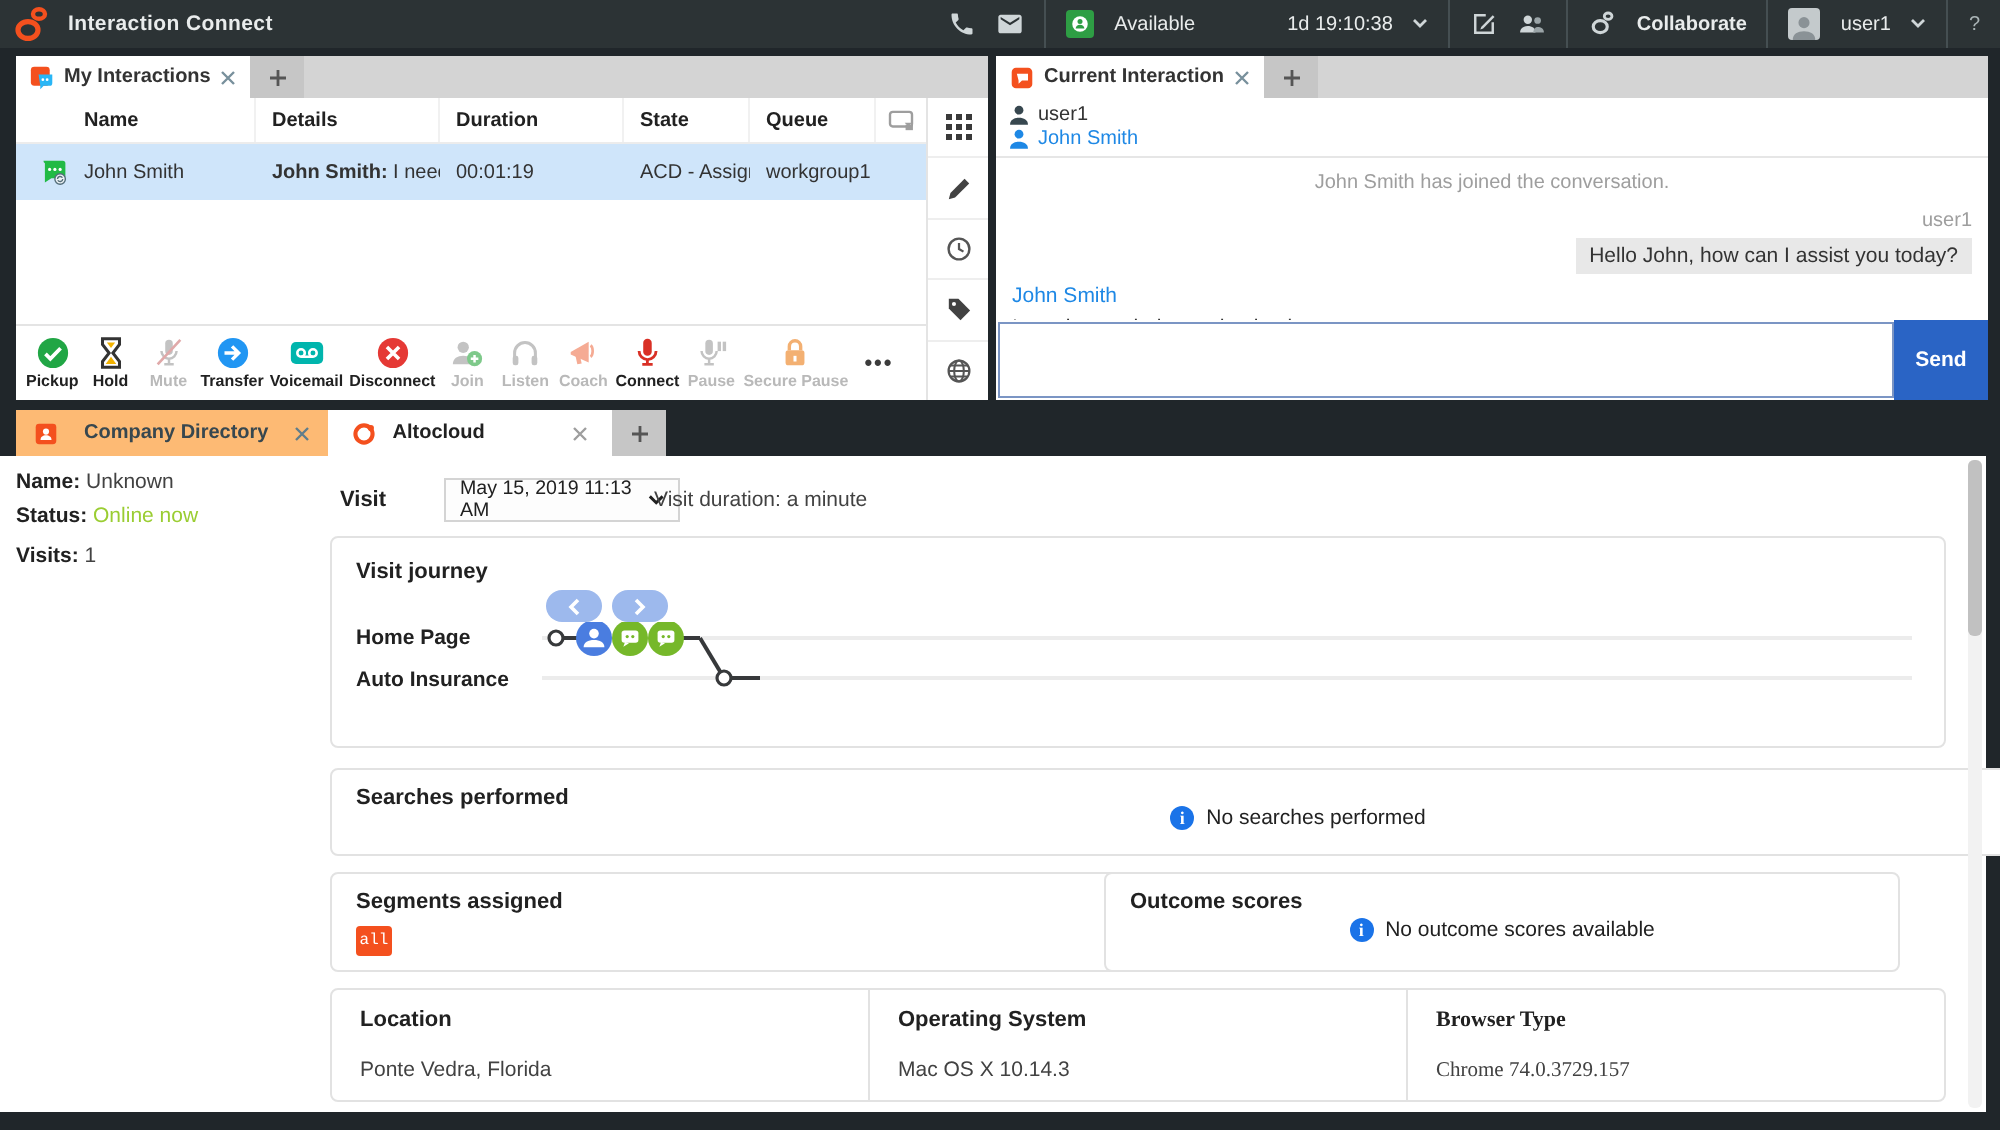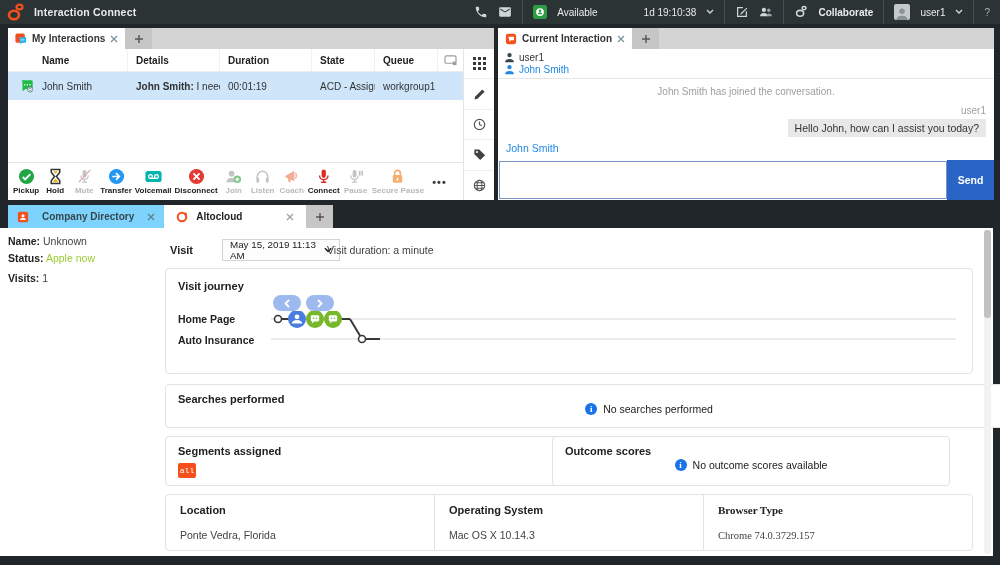--- a/index.html
+++ b/index.html
@@ -431,21 +431,21 @@
     <div class="cust-msg">I need some help purchasing insurance.</div>
   </div>
 
   <div class="chatinput">
     <div class="msgbox"></div>
     <button class="sendbtn">Send</button>
   </div>
 </section>
 
 <div class="btabs">
-  <div class="btab" style="background:#7dd3fc;color:#37474f;gap:13px;">
+  <div class="btab" style="background:#fdba74;color:#37474f;gap:13px;">
     <svg class="tab-ic" viewBox="0 0 14 14">
       <rect x="1" y="1" width="12" height="12" rx="2" fill="#f4501e"></rect>
       <circle cx="7" cy="5.6" r="1.8" fill="#fff"></circle>
         <path d="M3.8 10.5c0-1.8 1.4-2.7 3.2-2.7s3.2.9 3.2 2.7z" fill="#fff"></path>
     </svg>
     <span>Company Directory</span>
     <svg class="xicon" viewBox="0 0 8 8">
         <path d="M1 1l6 6M7 1L1 7" stroke="#607d8b" stroke-width="1.2"></path>
       </svg>
   </div>
@@ -463,21 +463,21 @@
   <div class="btab tab-plus" style="width:27px;">
     <svg class="plusicon" viewBox="0 0 8 8">
         <path d="M4 0v8M0 4h8" stroke="#555" stroke-width="1.4"></path>
       </svg>
   </div>
 </div>
 
 <div class="bcontent">
   <div class="vinfo">
     <div class="line"><b>Name:</b> <span>Unknown</span></div>
-    <div class="line"><b>Status:</b> <span class="status-on">Apple now</span></div>
+    <div class="line"><b>Status:</b> <span class="status-on">Online now</span></div>
     <div class="line" style="margin-top:8px;"><b>Visits:</b> <span>1</span></div>
   </div>
 
   <span class="visit-label">Visit</span>
   <div class="visit-dd">
     <span>May 15, 2019 11:13 AM</span>
     <svg width="9" height="6" viewBox="0 0 9 6">
         <path d="M1 1l3.5 3.5L8 1" fill="none" stroke="#212121" stroke-width="1.6"></path>
       </svg>
   </div>

